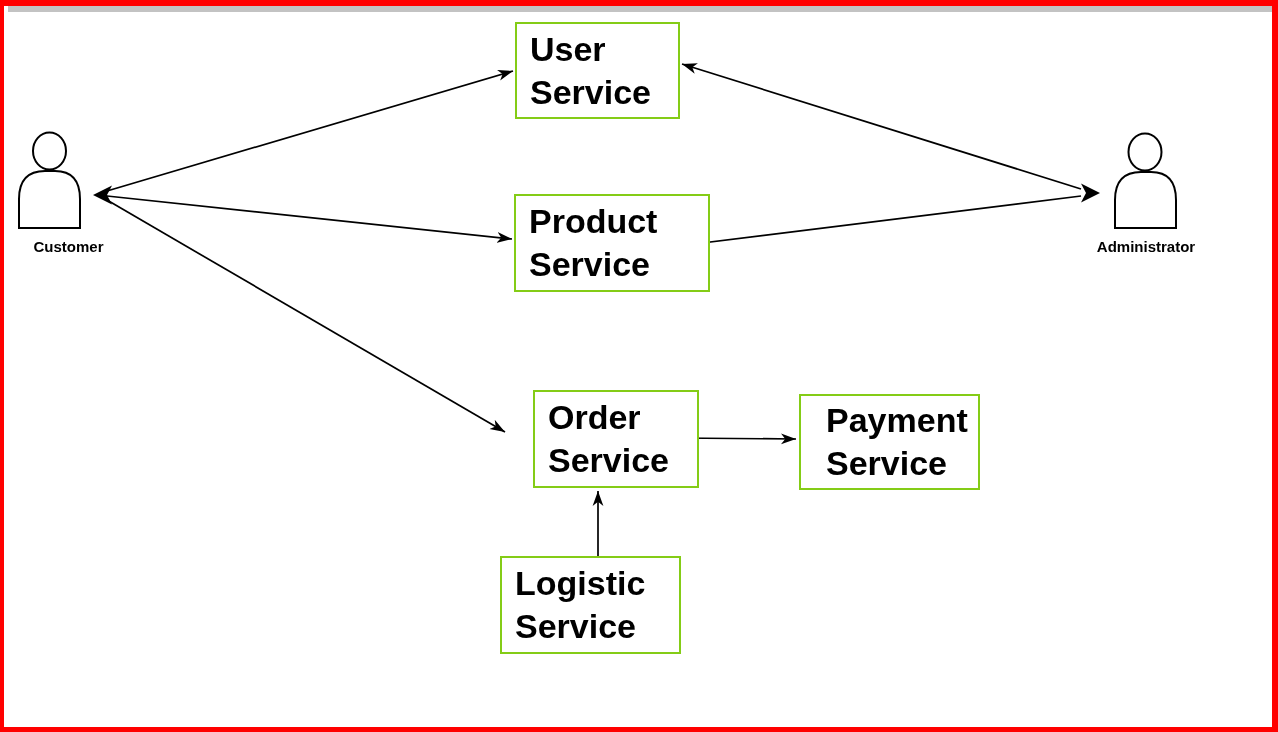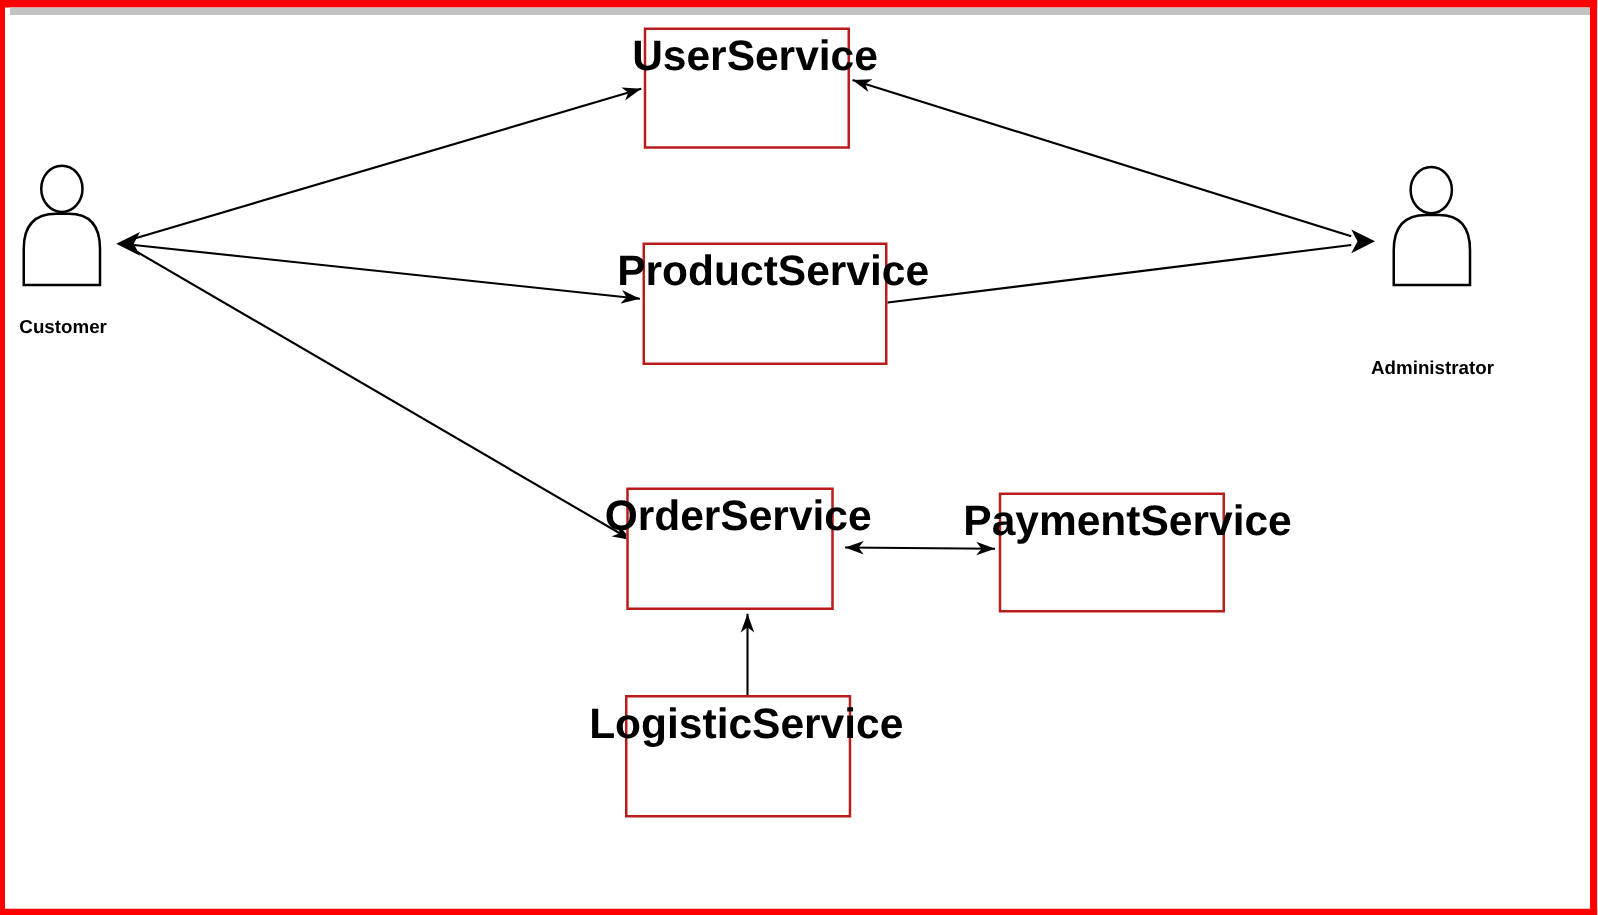--- a/index.html
+++ b/index.html
@@ -13,24 +13,24 @@
   }
   .frame-top    { position:absolute; left:0; top:0; width:100%; height:6px; background:#ff0000; }
   .frame-bottom { position:absolute; left:0; bottom:0; width:100%; height:5px; background:#ff0000; }
   .frame-left   { position:absolute; left:0; top:0; width:4px; height:100%; background:#ff0000; }
   .frame-right  { position:absolute; right:0; top:0; width:6px; height:100%; background:#ff0000; }
   .top-strip    { position:absolute; left:8px; right:6px; top:6px; height:6px; background:#c3c3c3; }
   .layer { position:absolute; left:0; top:0; }
   .service-box {
     position: absolute;
     box-sizing: border-box;
-    border: 2px solid #b91c1c;
+    border: 2px solid #84cc16;
     background: #ffffff;
     display: flex;
-    flex-direction: row;
+    flex-direction: column;
     justify-content: center;
     align-items: flex-start;
     padding-left: 13px;
     font-weight: bold;
     font-size: 34px;
     line-height: 43px;
     color: #000000;
     white-space: nowrap;
   }
   .actor-label {
@@ -83,37 +83,37 @@
   <div class="service-box" style="left:515px; top:22px; width:165px; height:97px;">
     <span>User</span>
     <span>Service</span>
   </div>
 
   <div class="service-box" style="left:514px; top:194px; width:196px; height:98px;">
     <span>Product</span>
     <span>Service</span>
   </div>
 
-  <div class="service-box" style="left:501px; top:390px; width:166px; height:98px;">
+  <div class="service-box" style="left:533px; top:390px; width:166px; height:98px;">
     <span>Order</span>
     <span>Service</span>
   </div>
 
   <div class="service-box" style="left:799px; top:394px; width:181px; height:96px;padding-left:25px;">
     <span>Payment</span>
     <span>Service</span>
   </div>
 
   <div class="service-box" style="left:500px; top:556px; width:181px; height:98px;">
     <span>Logistic</span>
     <span>Service</span>
   </div>
 
-  <div class="actor-label" style="left:0px; top:253px; width:101px;">Customer</div>
-  <div class="actor-label" style="left:1086px; top:238px; width:120px;margin-top:48px;">Administrator</div>
+  <div class="actor-label" style="left:0px; top:238px; width:101px;padding-left:18px;">Customer</div>
+  <div class="actor-label" style="left:1086px; top:238px; width:120px;">Administrator</div>
 
   <div class="frame-top"></div>
   <div class="top-strip"></div>
   <div class="frame-bottom"></div>
   <div class="frame-left"></div>
   <div class="frame-right"></div>
 
 </div>
 
 </body></html>

